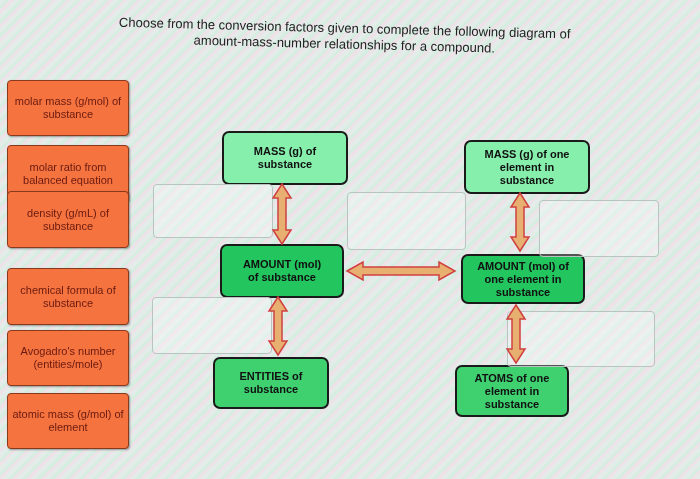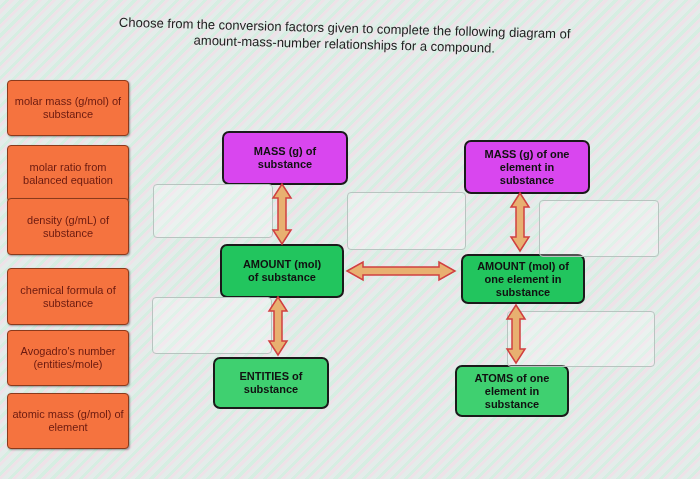--- a/index.html
+++ b/index.html
@@ -18,21 +18,21 @@
     background:#f5733f; border:1px solid #8a3a1c; border-radius:4px;
     box-shadow:1px 1px 2px rgba(0,0,0,0.35);
     color:#6a1a10; font-size:11px; line-height:13px; text-align:center;
     display:flex; align-items:center; cursor:grab;
   }
   .node {
     position:absolute; border:2px solid #1a1a1a; border-radius:7px;
     font-weight:bold; font-size:11px; line-height:13px; color:#111;
     text-align:center; display:flex; align-items:center; justify-content:center;
   }
-  .mass { background:#d946ef; }
+  .mass { background:#86efac; }
   .amount { background:#22c55e; }
   .ent { background:#3fd070; }
   .drop {
     position:absolute; border:1px solid #b8c4c0; border-radius:4px;
     background:rgba(255,255,255,0.25);
   }
   svg.arrow { position:absolute; overflow:visible; }
 </style>
 </head>
 <body>
@@ -41,21 +41,21 @@
   <div>Choose from the conversion factors given to complete the following diagram of</div>
   <div>amount-mass-number relationships for a compound.</div>
 </div>
 
 <div class="factor" style="top:80px;height:54px;">
     <span>molar mass (g/mol) of substance</span>
   </div>
 <div class="factor" style="top:145px;height:55px;">
     <span>molar ratio from balanced equation</span>
   </div>
-<div class="factor" style="top:198px;height:55px;">
+<div class="factor" style="top:191px;height:55px;">
     <span>density (g/mL) of substance</span>
   </div>
 <div class="factor" style="top:268px;height:55px;">
     <span>chemical formula of substance</span>
   </div>
 <div class="factor" style="top:330px;height:54px;">
     <span>Avogadro's number (entities/mole)</span>
   </div>
 <div class="factor" style="top:393px;height:54px;">
     <span>atomic mass (g/mol) of element</span>

